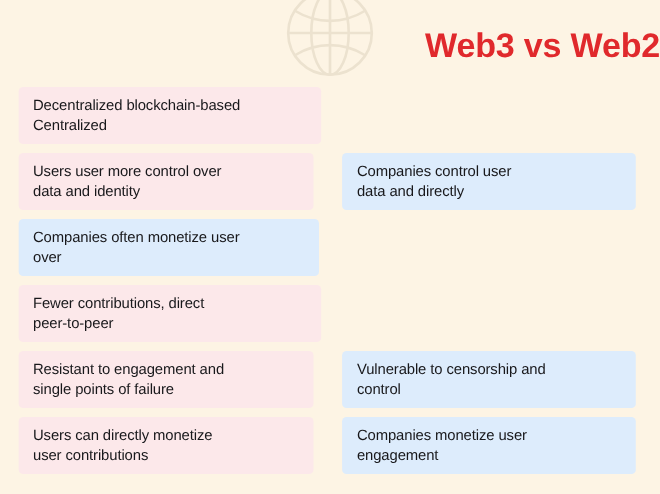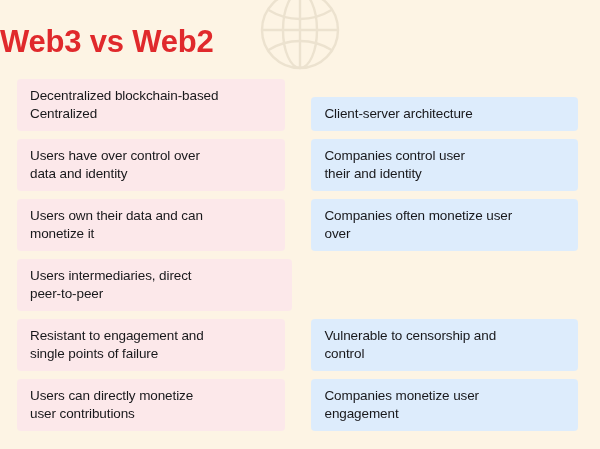--- a/index.html
+++ b/index.html
@@ -21,21 +21,21 @@
     box-sizing: border-box;
     overflow: hidden;
   }
 
   
   .header {
     position: relative;
     height: 78px;
     display: flex;
     align-items: center;
-    justify-content: flex-start;
+    justify-content: flex-end;
   }
   .globe-watermark {
     position: absolute;
     left: 50%;
     top: -18px;
     transform: translateX(-50%);
     width: 96px;
     height: 96px;
     pointer-events: none;
   }
@@ -116,50 +116,43 @@
     <h1 class="page-title">Web3 vs Web2</h1>
   </div>
 
   <div class="compare-grid">
 
     <div class="compare-row">
       <div class="cell cell-left">
         <span class="cell-text">Decentralized blockchain-based
 Centralized</span>
       </div>
+    </div>
+
+    <div class="compare-row">
+      <div class="cell cell-left">
+        <span class="cell-text">Users user more control over
+data and identity</span>
+      </div>
       <div class="cell cell-right">
-        <span class="cell-text">Client-server architecture</span>
+        <span class="cell-text">Companies control user
+data and directly</span>
       </div>
     </div>
 
     <div class="compare-row">
-      <div class="cell cell-left">
-        <span class="cell-text">Users have over control over
-data and identity</span>
-      </div>
-      <div class="cell cell-right">
-        <span class="cell-text">Companies control user
-their and identity</span>
-      </div>
-    </div>
-
-    <div class="compare-row">
-      <div class="cell cell-left">
-        <span class="cell-text">Users own their data and can
-monetize it</span>
-      </div>
       <div class="cell cell-right">
         <span class="cell-text">Companies often monetize user
 over</span>
       </div>
     </div>
 
     <div class="compare-row">
       <div class="cell cell-left">
-        <span class="cell-text">Users intermediaries, direct
+        <span class="cell-text">Fewer contributions, direct
 peer-to-peer</span>
       </div>
     </div>
 
     <div class="compare-row">
       <div class="cell cell-left">
         <span class="cell-text">Resistant to engagement and
 single points of failure</span>
       </div>
       <div class="cell cell-right">

